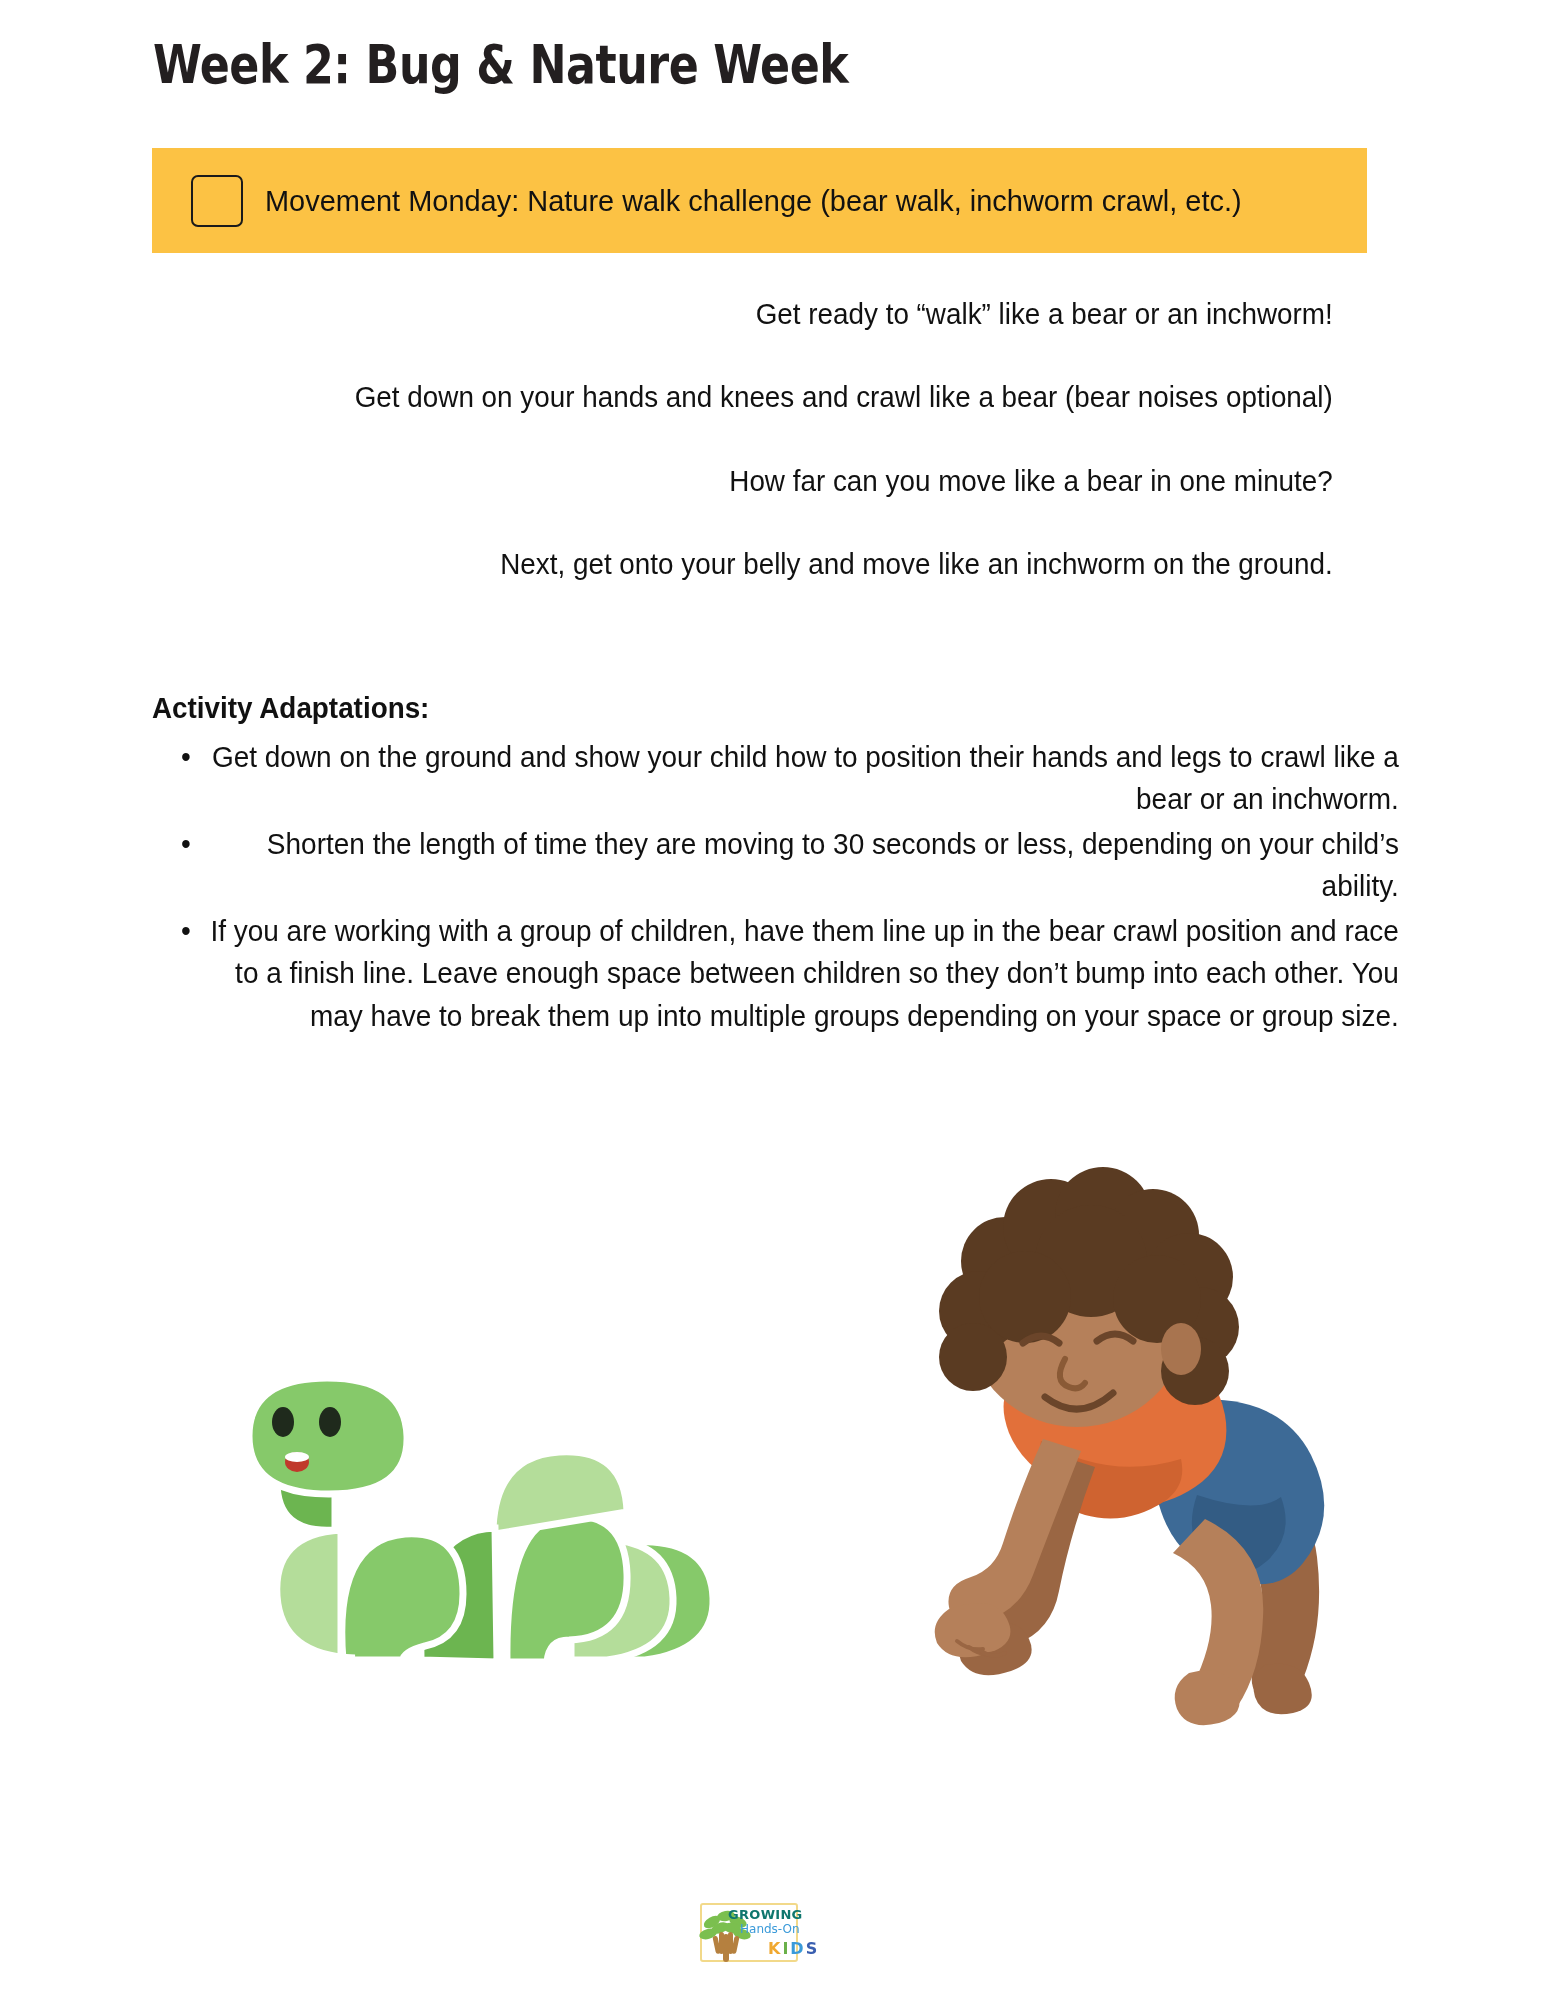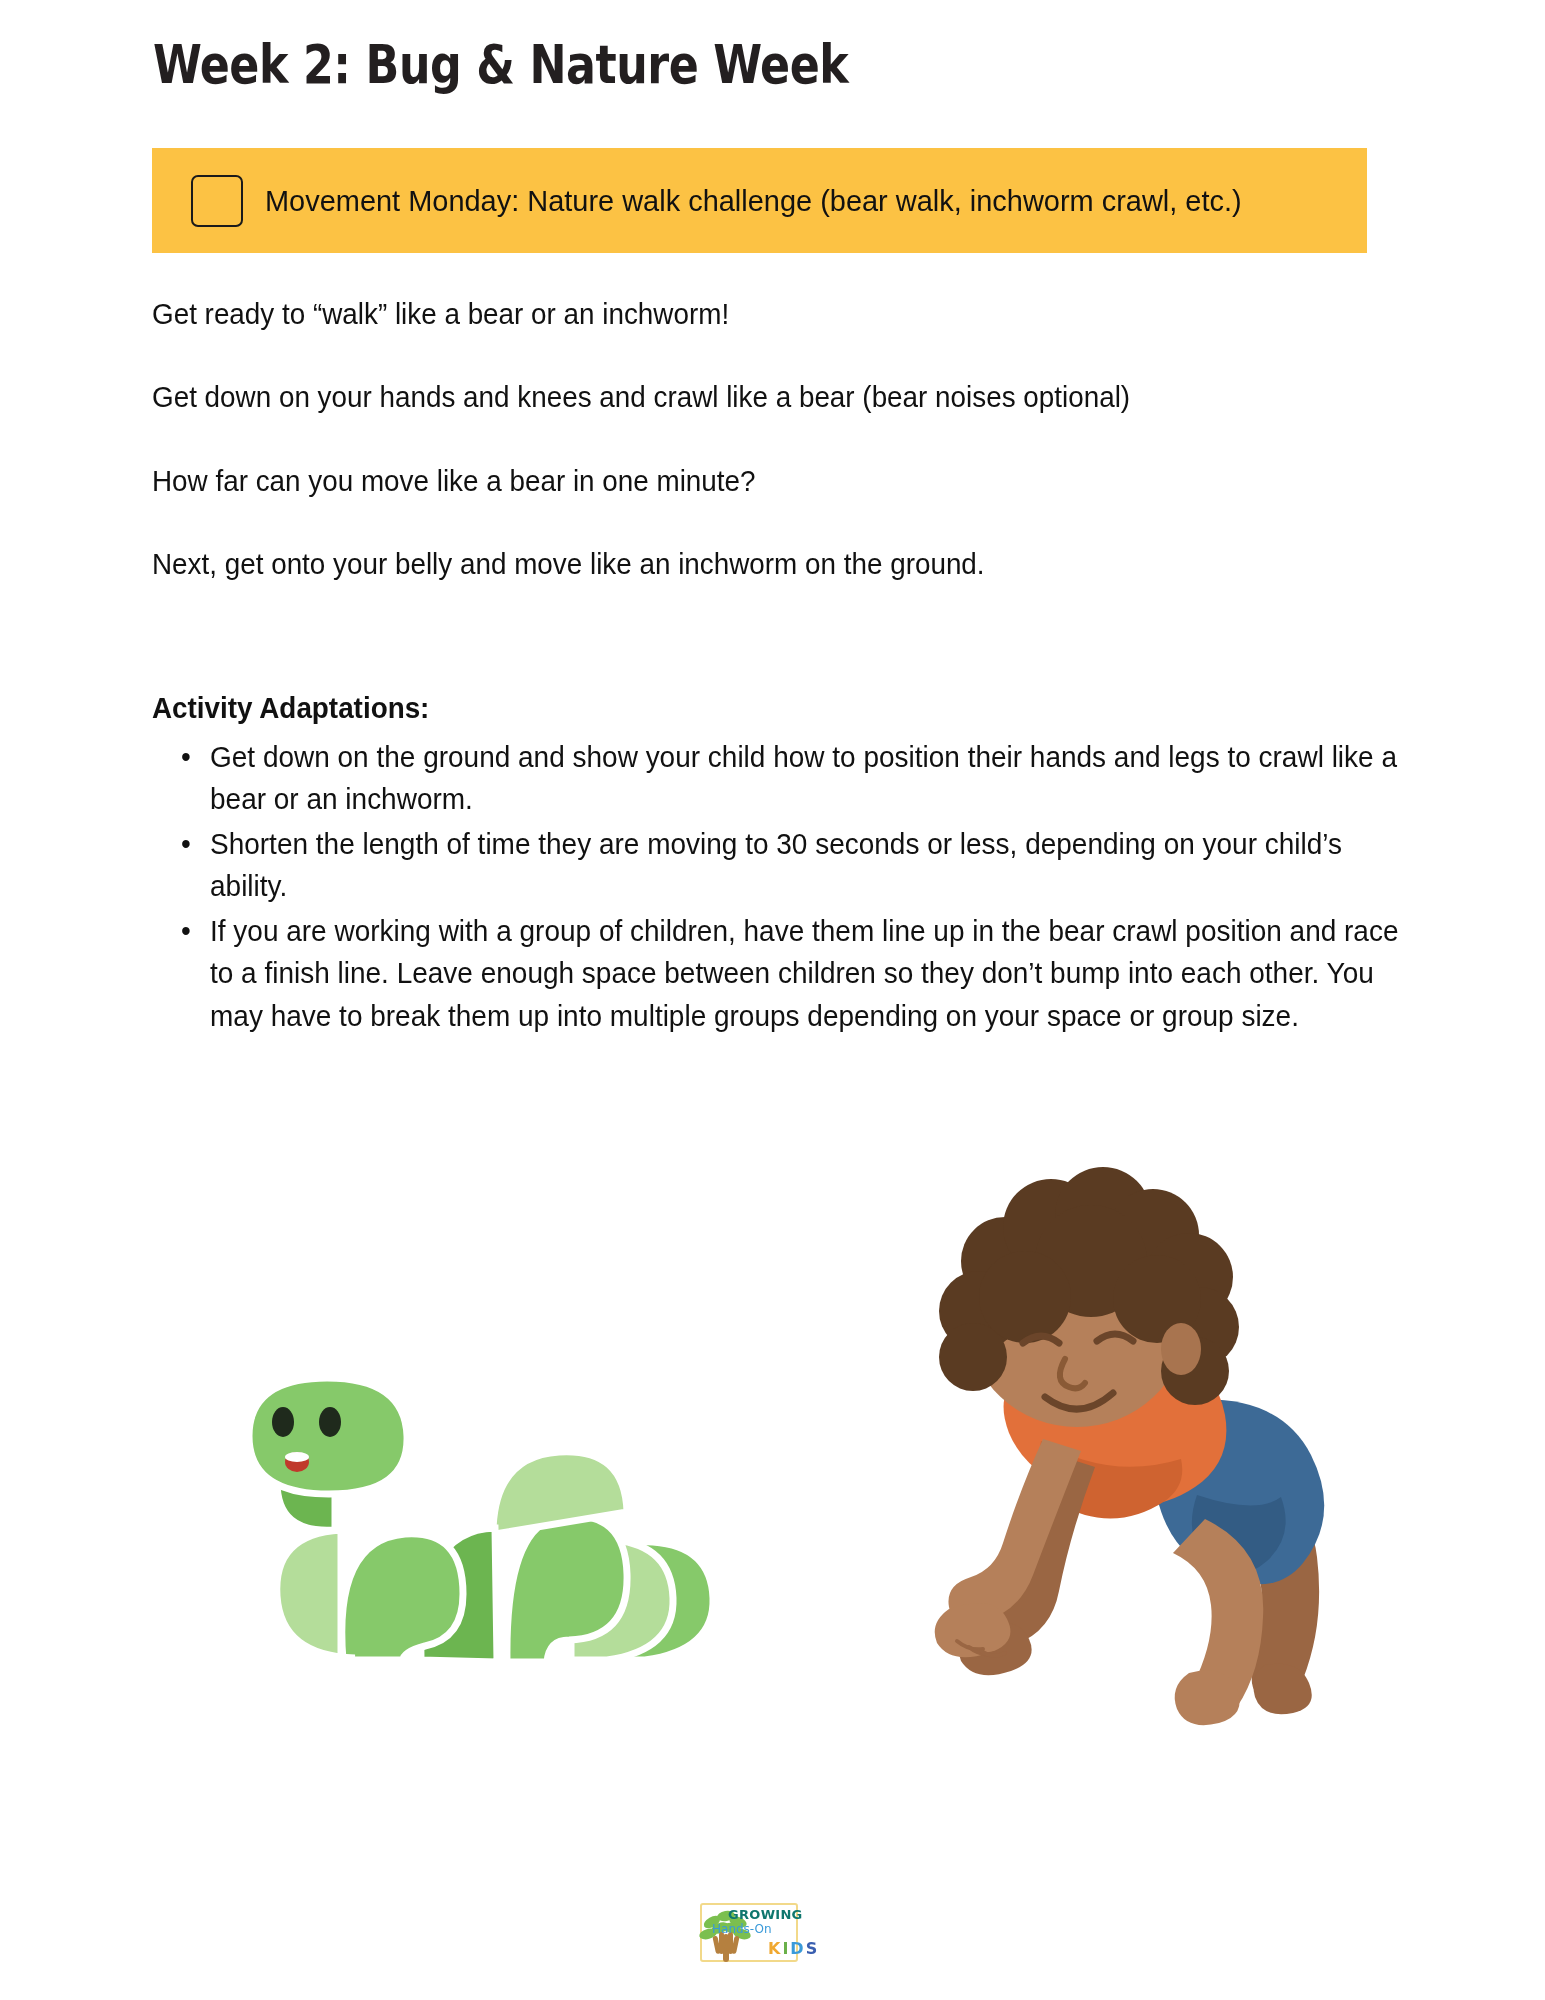--- a/index.html
+++ b/index.html
@@ -13,20 +13,21 @@
     font-family: "Liberation Sans", sans-serif;
     color: #111111;
     position: relative;
     overflow: hidden;
   }
   .page {
     position: relative;
     width: 1545px;
     height: 2000px;
     background: #ffffff;
+    text-align: right;
   }
 
   
   .doc-title {
     position: absolute;
     left: 153px;
     top: 34px;
     font-size: 53px;
     font-weight: bold;
     letter-spacing: -0.5px;
@@ -171,21 +172,21 @@
     left: 56px;
     top: 7px;
     font-size: 13px;
     font-weight: bold;
     color: #0f766e;
     letter-spacing: 0.3px;
     font-family: "DejaVu Sans", sans-serif;
   }
   .logo-word-hands {
     position: absolute;
-    left: 40px;
+    left: 68px;
     top: 22px;
     font-size: 12px;
     color: #3a9ad9;
     font-family: "DejaVu Sans", sans-serif;
   }
   .logo-word-kids {
     position: absolute;
     left: 56px;
     top: 39px;
     font-size: 16px;

